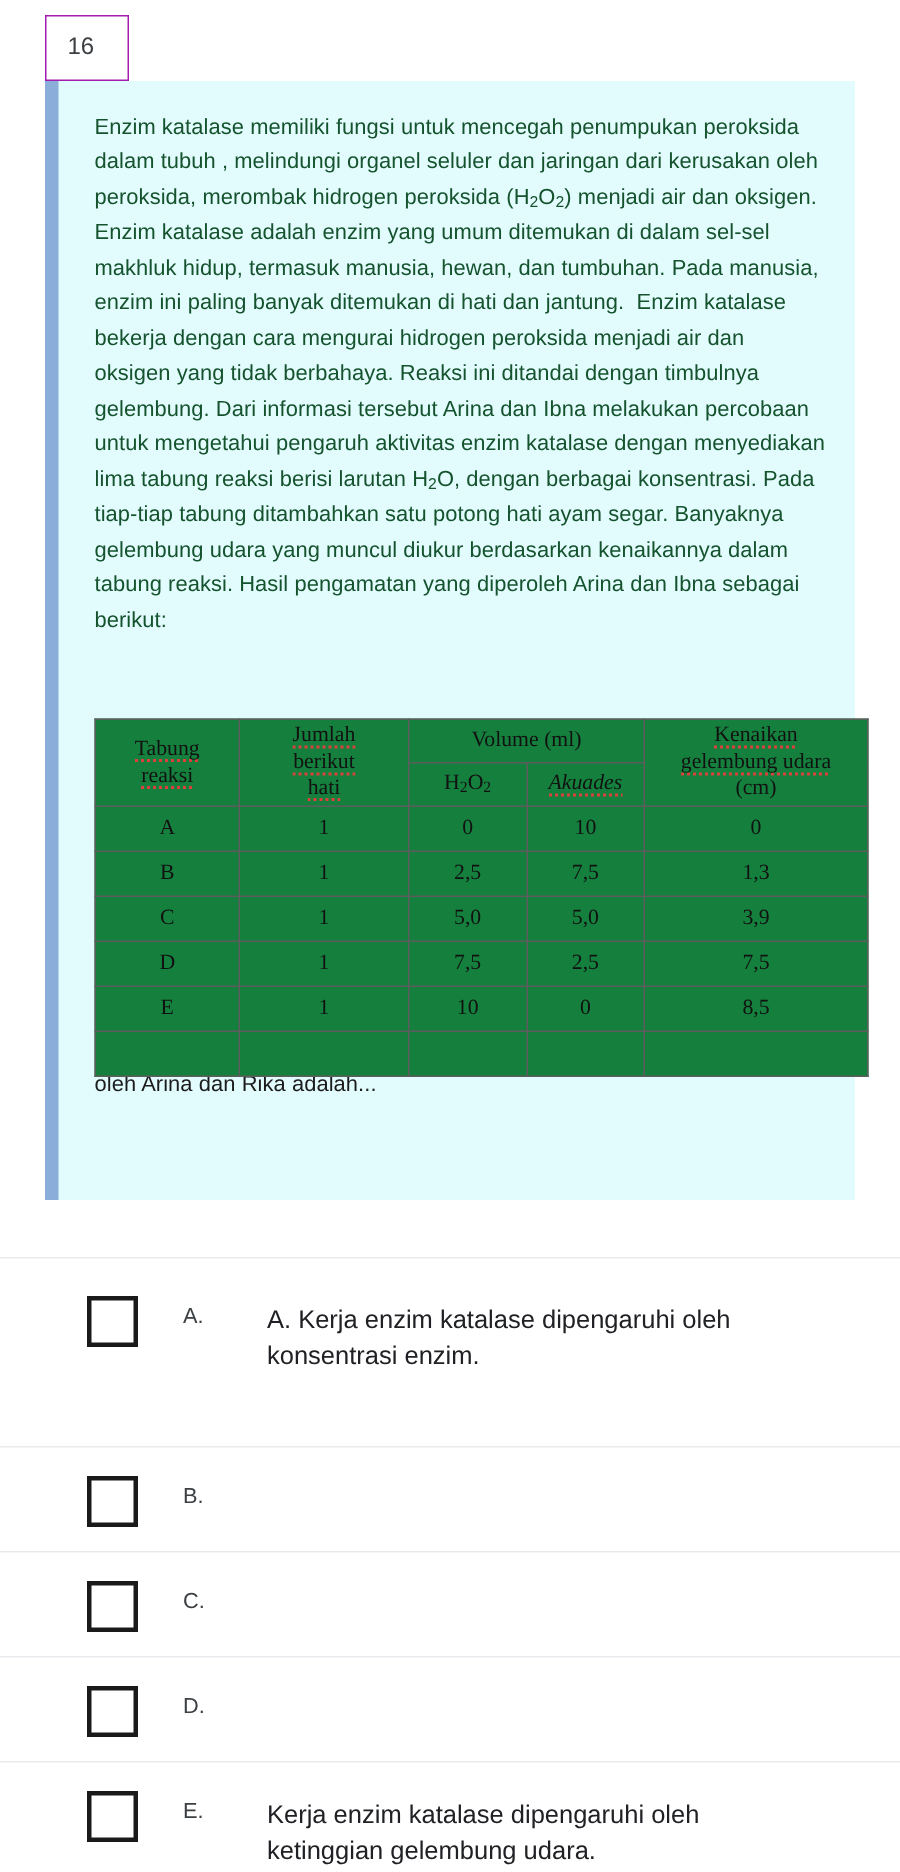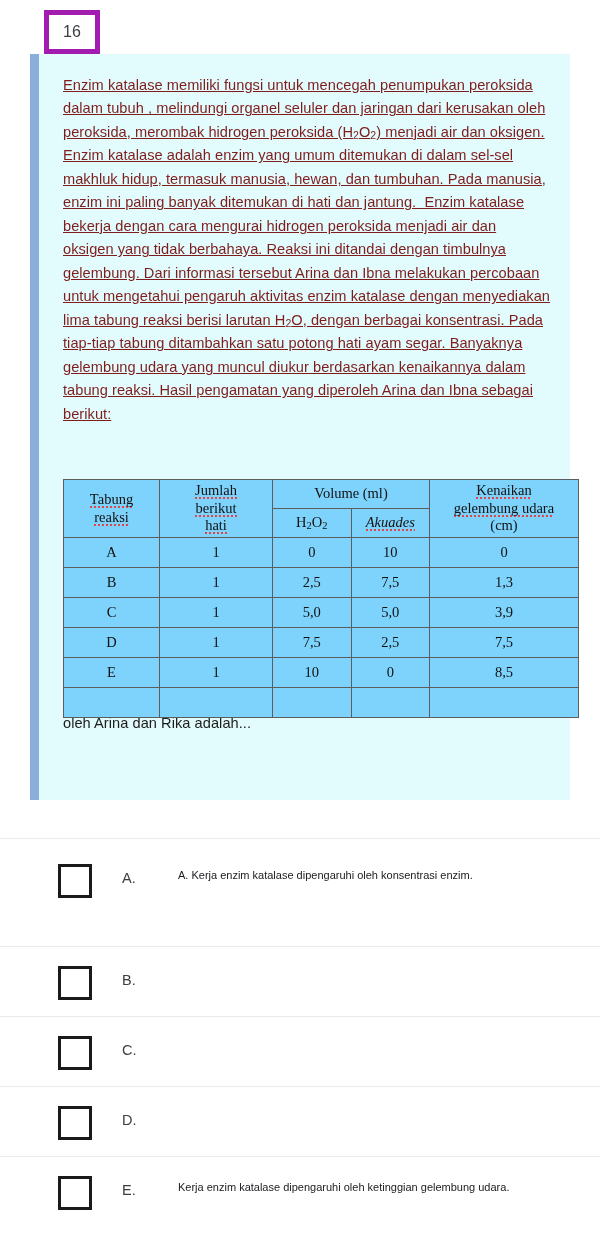--- a/index.html
+++ b/index.html
@@ -12,26 +12,26 @@
     background: #ffffff;
     font-family: "Liberation Sans", sans-serif;
     color: #202124;
     overflow: hidden;
     position: relative;
   }
 
   
   .qnum-badge {
     position: absolute;
-    left: 44px;
+    left: 30px;
     top: 10px;
     width: 56px;
     height: 44px;
     background: #ffffff;
-    border: 5px solid #a21caf;
+    border: 1px solid #a21caf;
     box-sizing: border-box;
     display: flex;
     align-items: center;
     justify-content: flex-start;
     padding-left: 14px;
     font-size: 16px;
     color: #3c4043;
     z-index: 3;
   }
 
@@ -45,24 +45,23 @@
     background: #e2fbfd;
     box-sizing: border-box;
     border-left: 9px solid #8badd9;
     padding: 20px 20px 18px 24px;
     z-index: 1;
   }
 
   .qtext {
     font-size: 14.6px;
     line-height: 1.61;
-    color: #7f1d1d;
+    color: #14532d;
     margin: 0;
     letter-spacing: 0.05px;
-    text-decoration: underline;
   }
   .qtext sub {
     font-size: 0.72em;
     vertical-align: -0.22em;
   }
 
   .qtext-after {
     font-size: 14.6px;
     line-height: 1.61;
     color: #1c1c1c;
@@ -74,21 +73,21 @@
   .table-wrap {
     position: absolute;
     left: 63px;
     top: 479px;
     width: 516px;
     z-index: 2;
   }
   table.data-table {
     border-collapse: collapse;
     width: 516px;
-    background: #7dd3fc;
+    background: #15803d;
     font-family: "Liberation Serif", serif;
     font-size: 14.5px;
     color: #111111;
     table-layout: fixed;
   }
   table.data-table td,
   table.data-table th {
     border: 1px solid #5d5d5d;
     text-align: center;
     vertical-align: middle;
@@ -153,21 +152,21 @@
   .option-letter {
     width: 56px;
     min-width: 56px;
     margin-left: 30px;
     font-size: 14.5px;
     color: #3c4043;
     line-height: 1.42;
     padding-top: 5px;
   }
   .option-text {
-    font-size: 11px;
+    font-size: 17px;
     line-height: 1.42;
     color: #202124;
     padding-top: 5px;
     max-width: 340px;
   }
 </style>
 </head>
 <body>
 
 <div class="qnum-badge">

